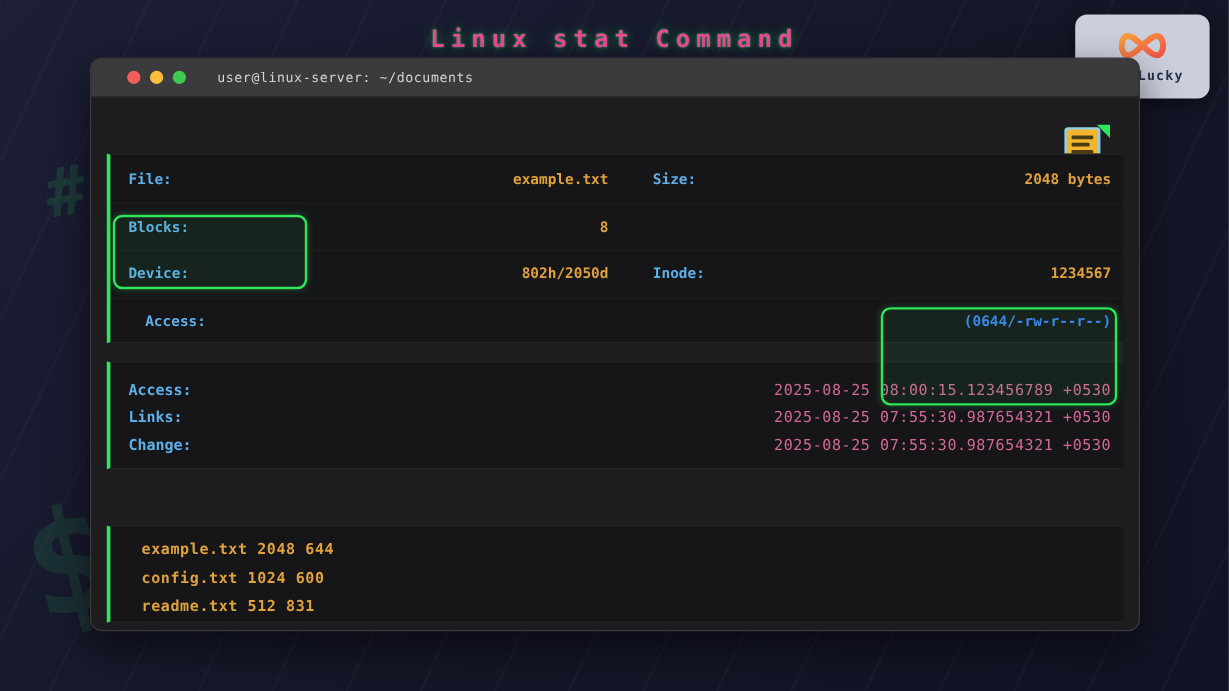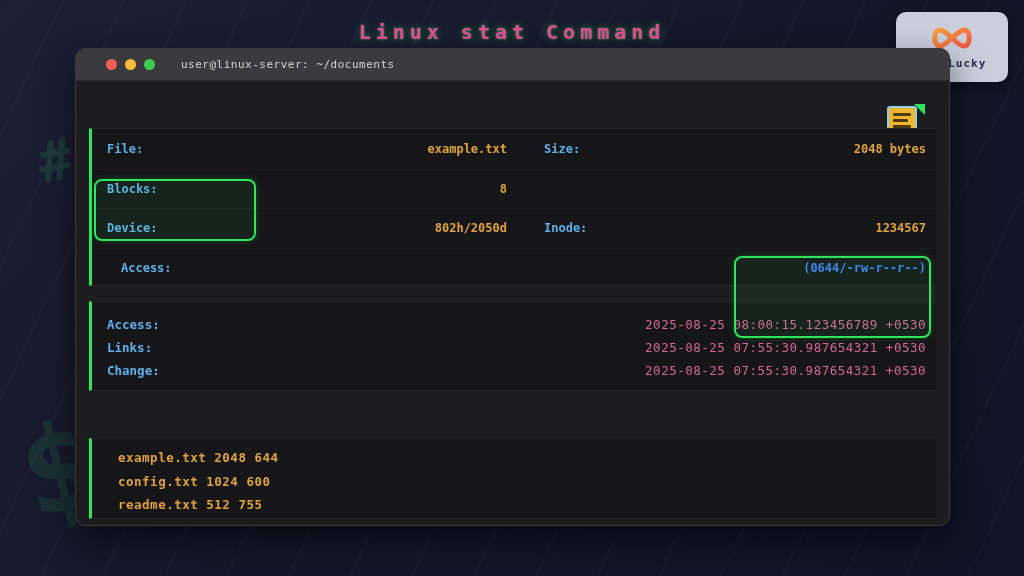--- a/index.html
+++ b/index.html
@@ -200,19 +200,19 @@
       <span class="ts-label">Change:</span>
       <span class="ts-value">2025-08-25 07:55:30.987654321 +0530</span>
     </div>
   </div>
 
   <div class="cmdline cmdline-2"><span class="prompt">user@linux:~$ </span><span class="cmd">stat -c </span><span class="cmd-quote">"%n %s %a"</span><span class="cmd"> *.txt</span></div>
 
   <div class="panel out-panel">
     <div class="out-line">example.txt 2048 644</div>
     <div class="out-line">config.txt 1024 600</div>
-    <div class="out-line">readme.txt 512 755</div>
+    <div class="out-line">readme.txt 512 831</div>
   </div>
 
   <div class="hl-box hl-box-1"></div>
   <div class="hl-box hl-box-2"></div>
 
 </div>
 
 </body></html>

